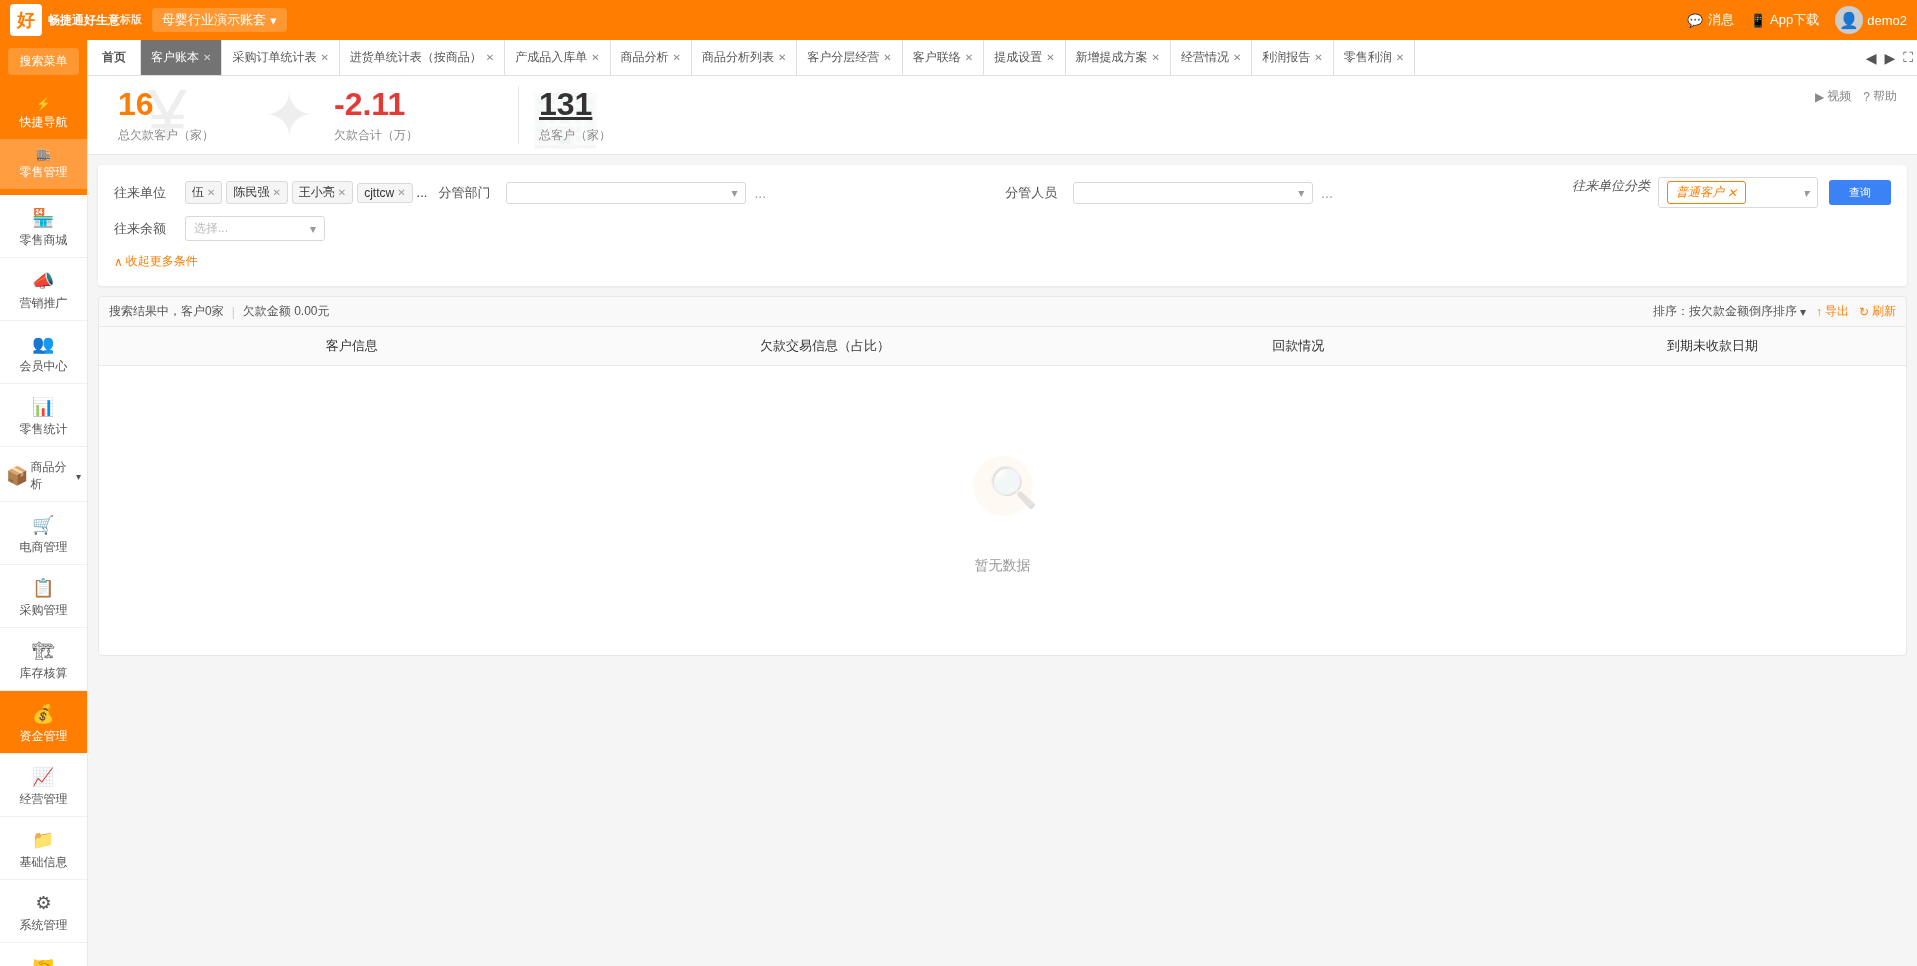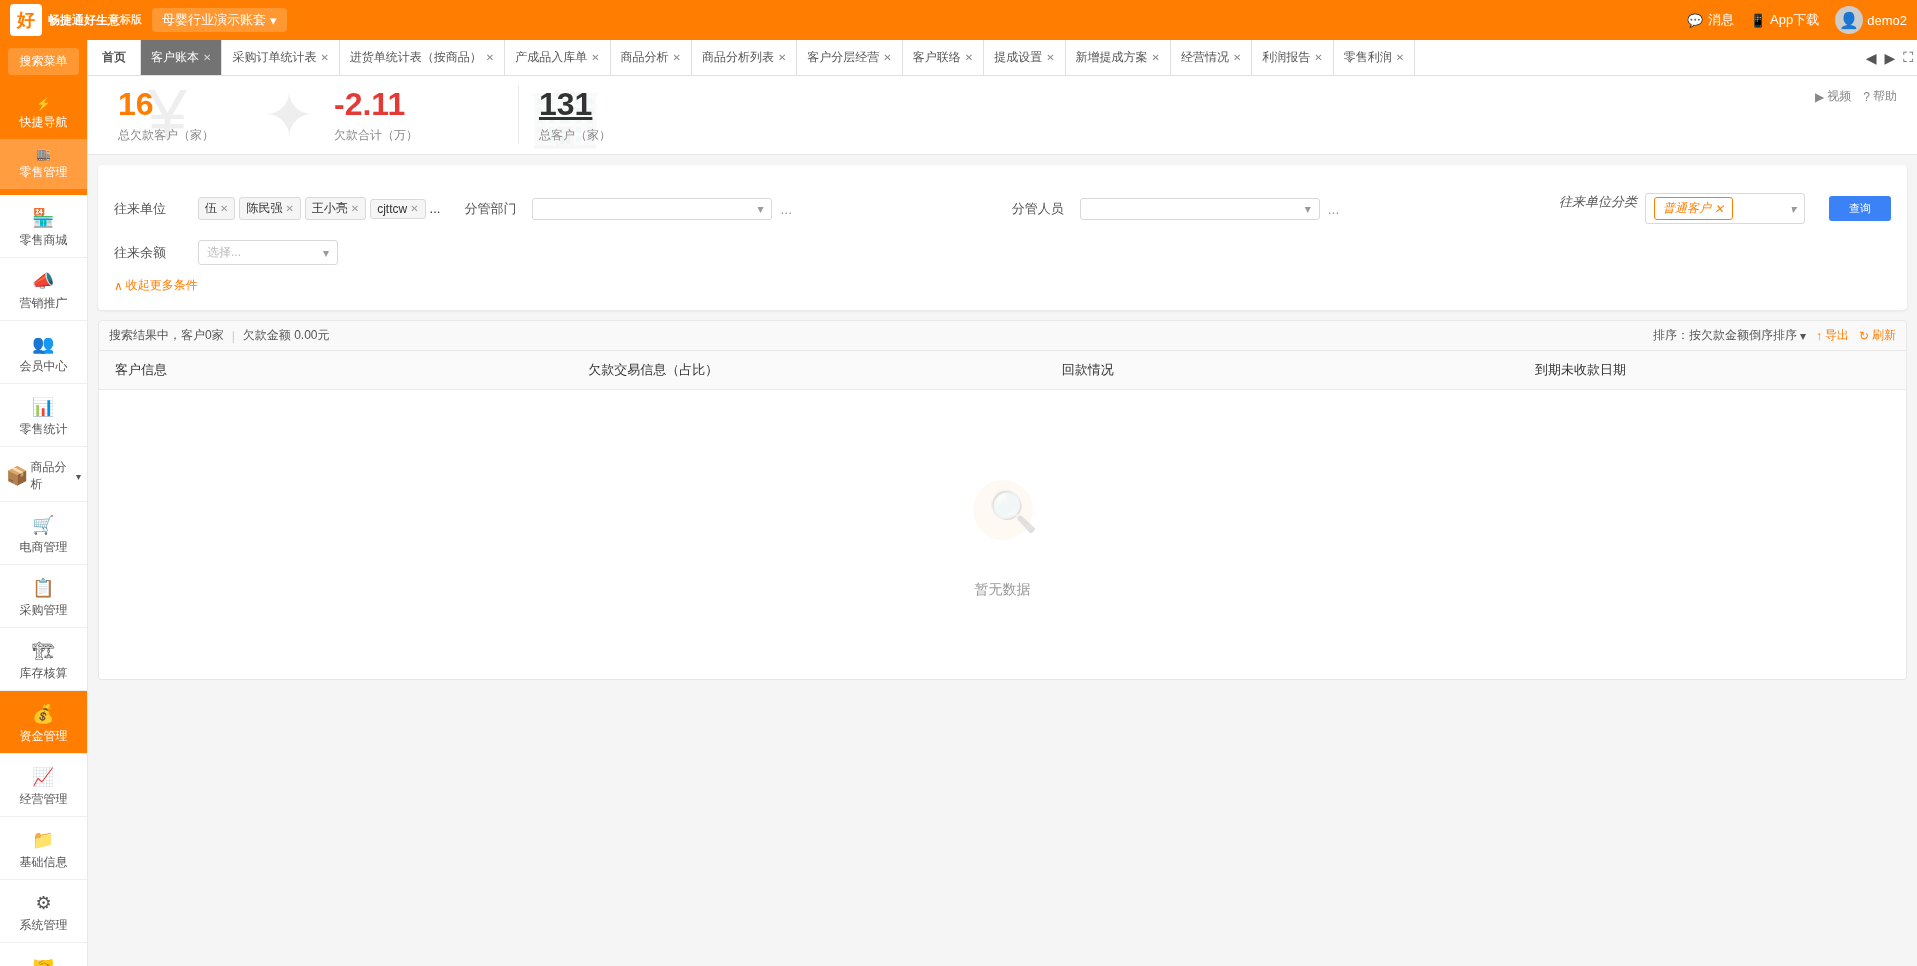--- a/index.html
+++ b/index.html
@@ -47,42 +47,42 @@
     .stats-bar { background: #fff; display: flex; align-items: center; padding: 10px 20px; border-bottom: 1px solid #e8e8e8; position: relative; }
     .stat-block { display: flex; flex-direction: column; padding: 0 40px 0 10px; position: relative; }
     .stat-value { font-size: 32px; font-weight: bold; }
     .stat-value.orange { color: #ff7d00; }
     .stat-value.red { color: #e53935; }
     .stat-value.dark { color: #333; text-decoration: underline; }
     .stat-label { font-size: 12px; color: #888; margin-top: 4px; }
 
     
     .filter-area { background: #fff; margin: 10px; border-radius: 4px; padding: 12px 16px; box-shadow: 0 1px 3px rgba(0,0,0,0.08); }
-    .filter-row { display: flex; align-items: center; flex-wrap: wrap; gap: 24px; margin-bottom: 8px; margin-top: 16px; }
+    .filter-row { display: flex; align-items: center; flex-wrap: wrap; gap: 11px; margin-bottom: 8px; }
     .filter-row:last-child { margin-bottom: 0; }
     .filter-label { font-size: 13px; color: #555; min-width: 60px; }
     .filter-tags { display: flex; align-items: center; gap: 4px; flex-wrap: wrap; }
     .filter-tag { display: flex; align-items: center; gap: 3px; background: #f5f5f5; border: 1px solid #d9d9d9; border-radius: 3px; padding: 2px 6px; font-size: 12px; }
     .filter-tag .tag-close { cursor: pointer; color: #999; font-size: 10px; }
     .filter-select { display: flex; align-items: center; border: 1px solid #d9d9d9; border-radius: 3px; padding: 3px 8px; min-width: 160px; cursor: pointer; font-size: 12px; color: #555; background: #fff; gap: 40px; }
     .filter-select .arrow { color: #999; margin-left: auto; }
     .filter-select-wide { min-width: 240px; }
     .filter-collapse { display: flex; align-items: center; gap: 3px; color: #ff7d00; font-size: 12px; cursor: pointer; margin: 0 auto; }
     .type-tag { display: flex; align-items: center; gap: 3px; background: #fff; border: 1px solid #ff7d00; border-radius: 3px; padding: 2px 8px; font-size: 12px; color: #ff7d00; }
     .type-tag .tag-close { cursor: pointer; }
 
     
     .results-bar { display: flex; align-items: center; padding: 6px 10px; margin: 0 10px; background: #f9f9f9; border: 1px solid #e8e8e8; border-radius: 4px 4px 0 0; font-size: 12px; color: #555; }
     .results-bar .spacer { flex: 1; }
     .results-bar .actions { display: flex; align-items: center; gap: 10px; }
     .results-bar .sort { display: flex; align-items: center; gap: 3px; cursor: pointer; }
     .action-link { display: flex; align-items: center; gap: 3px; color: #ff7d00; cursor: pointer; font-size: 12px; }
 
     
-    .table-container { margin: 0 10px; background: #fff; border: 1px solid #e8e8e8; border-top: none; border-radius: 0 0 4px 4px; }
+    .table-container { margin: 0 10px; background: #fff; border: 1px solid #e8e8e8; border-top: none; border-radius: 0 0 4px 4px; text-align: center; }
     .table-header { display: grid; grid-template-columns: 2fr 2fr 2fr 1.5fr; padding: 10px 16px; border-bottom: 1px solid #e8e8e8; background: #fafafa; }
     .table-header .col { font-size: 13px; color: #333; font-weight: 500; }
     .table-empty { display: flex; flex-direction: column; align-items: center; justify-content: center; padding: 80px 0; }
     .empty-icon { font-size: 80px; opacity: 0.3; margin-bottom: 12px; }
     .empty-text { font-size: 14px; color: #999; }
 
     
     .query-btn { background: #3b82f6; color: #fff; border: none; border-radius: 3px; padding: 5px 20px; font-size: 11px; cursor: pointer; }
   </style>
 </head>

